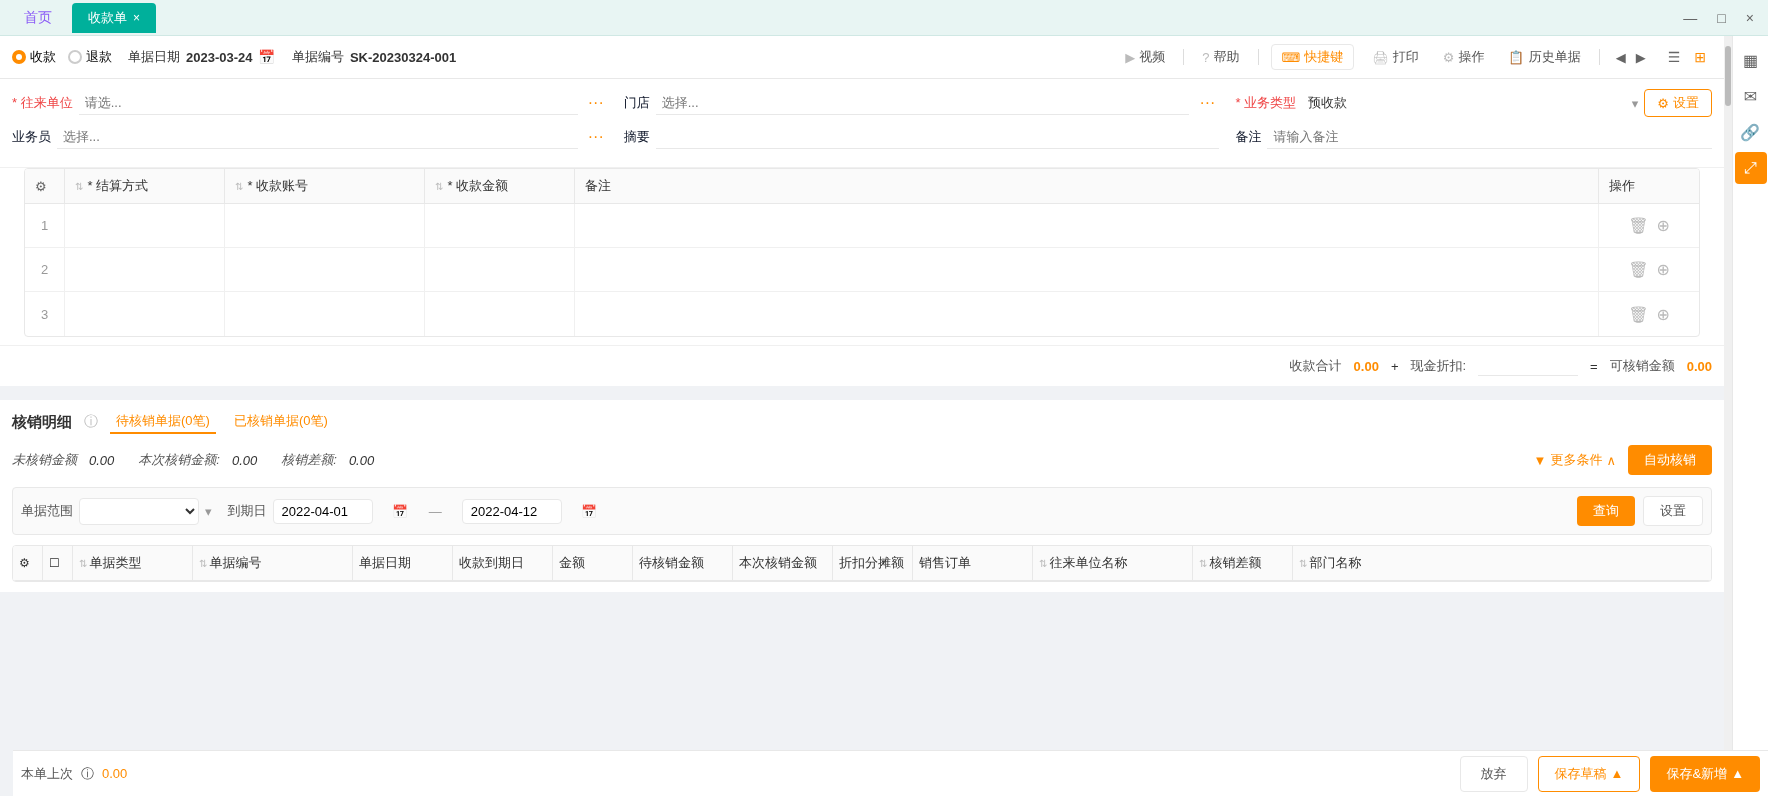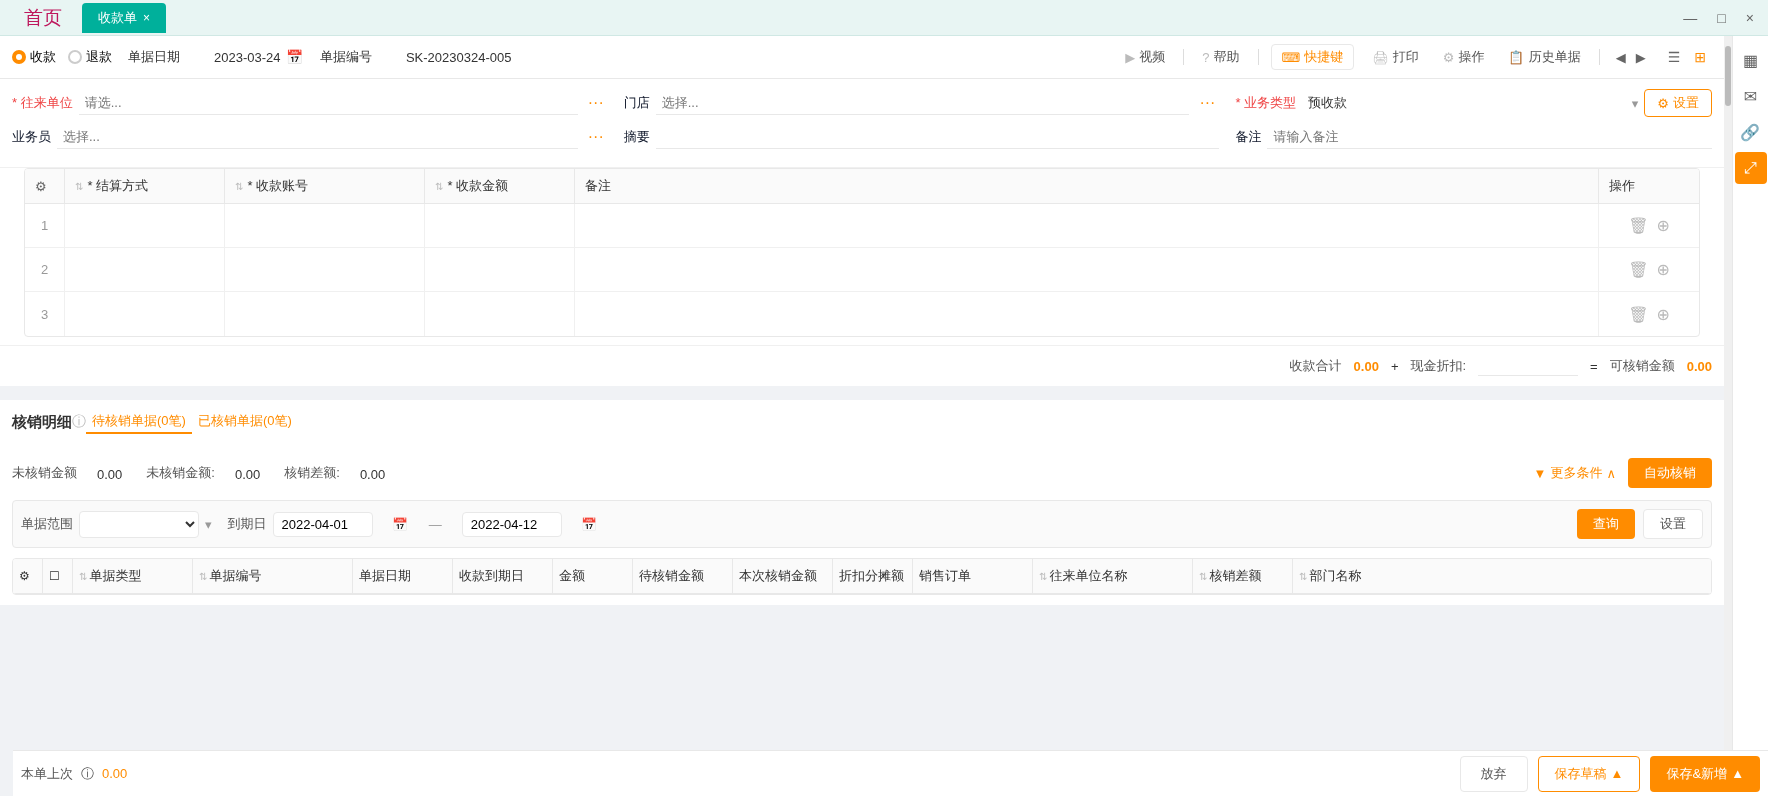--- a/index.html
+++ b/index.html
@@ -4,22 +4,22 @@
   <style>
     * { box-sizing: border-box; margin: 0; padding: 0; font-family: 'Microsoft YaHei', Arial, sans-serif; font-size: 13px; }
     body { background: #f0f2f5; width: 1768px; min-height: 796px; overflow: hidden; }
 
     
     .tab-bar {
       display: flex; align-items: center; background: #e8f5f3; border-bottom: 1px solid #d0e8e4;
       height: 36px; padding: 0 8px; gap: 4px;
     }
     .tab-home {
-      padding: 6px 16px; color: #be185d; cursor: pointer; border-radius: 4px 4px 0 0;
-      font-size: 19px;
+      padding: 6px 16px; color: #8b5cf6; cursor: pointer; border-radius: 4px 4px 0 0;
+      font-size: 14px;
     }
     .tab-active {
       background: #00b09b; color: #fff; padding: 6px 16px; border-radius: 4px 4px 0 0;
       cursor: pointer; display: flex; align-items: center; gap: 6px;
     }
     .tab-close { color: #fff; cursor: pointer; font-size: 12px; }
     .tab-bar-right { margin-left: auto; display: flex; gap: 8px; color: #666; }
     .win-btn { cursor: pointer; color: #666; font-size: 14px; padding: 2px 6px; }
 
     
@@ -31,21 +31,21 @@
     .radio-item { display: flex; align-items: center; gap: 4px; cursor: pointer; }
     .radio-circle {
       width: 14px; height: 14px; border-radius: 50%; border: 2px solid #ccc;
       display: flex; align-items: center; justify-content: center;
     }
     .radio-circle.active { border-color: #ff8c00; background: #ff8c00; }
     .radio-inner { width: 6px; height: 6px; border-radius: 50%; background: #fff; }
 
     .field-group { display: flex; align-items: center; gap: 6px; }
     .field-label { color: #333; white-space: nowrap; }
-    .field-value { color: #333; font-weight: 400; margin-left: 28px; }
+    .field-value { color: #333; font-weight: 700; }
     .cal-icon { color: #ff8c00; cursor: pointer; font-size: 14px; }
 
     .toolbar-right { margin-left: auto; display: flex; align-items: center; gap: 12px; }
     .toolbar-btn {
       display: flex; align-items: center; gap: 4px; cursor: pointer; color: #555;
       padding: 2px 6px; border-radius: 3px; font-size: 12px;
     }
     .divider-v { width: 1px; height: 16px; background: #ddd; }
     .nav-arrows { display: flex; gap: 2px; }
     .nav-btn { cursor: pointer; color: #666; padding: 2px 4px; }
@@ -110,31 +110,31 @@
     }
     .summary-label { color: #555; }
     .summary-value { color: #ff8c00; font-weight: 600; }
     .summary-input {
       border: none; border-bottom: 1px solid #e8e8e8; width: 100px; padding: 2px 4px;
       text-align: right; outline: none; font-size: 13px;
     }
 
     
     .section { background: #fff; margin-top: 8px; padding: 10px 12px; }
-    .section-header { display: flex; align-items: center; margin-bottom: 24px; }
+    .section-header { display: flex; align-items: center; gap: 12px; margin-bottom: 11px; }
     .section-title { font-size: 15px; font-weight: 600; color: #333; }
     .info-icon { color: #bbb; cursor: pointer; font-size: 14px; }
     .tab-link {
       color: #ff8c00; cursor: pointer; text-decoration: none; font-size: 13px;
       padding: 2px 6px; border-bottom: 2px solid transparent;
     }
     .tab-link.active { border-bottom-color: #ff8c00; }
 
     .stats-row { display: flex; align-items: center; gap: 24px; margin-bottom: 12px; }
-    .stat-item { display: flex; gap: 20px; align-items: flex-end; }
+    .stat-item { display: flex; gap: 12px; align-items: center; font-style: italic; }
     .stat-label { color: #555; }
     .stat-value { color: #333; font-weight: 500; }
 
     .filter-row {
       display: flex; align-items: center; justify-content: flex-end;
       gap: 12px; margin-bottom: 10px;
     }
     .more-filter { color: #ff8c00; cursor: pointer; display: flex; align-items: center; gap: 4px; }
     .auto-btn {
       background: #ff8c00; color: #fff; border: none; border-radius: 4px;
@@ -260,21 +260,21 @@
     </div>
 
     <div class="field-group">
       <span class="field-label">单据日期</span>
       <span class="field-value">2023-03-24</span>
       <span class="cal-icon">📅</span>
     </div>
 
     <div class="field-group">
       <span class="field-label">单据编号</span>
-      <span class="field-value">SK-20230324-005</span>
+      <span class="field-value">SK-20230324-001</span>
     </div>
 
     <div class="toolbar-right">
       <div class="toolbar-btn">
         <span style="color:#bbb">▶</span>
         <span>视频</span>
       </div>
       <div class="divider-v"></div>
       <div class="toolbar-btn">
         <span style="color:#bbb">?</span>
@@ -433,21 +433,21 @@
       <a class="tab-link active">待核销单据(0笔)</a>
       <a class="tab-link">已核销单据(0笔)</a>
     </div>
 
     <div class="stats-row">
       <div class="stat-item">
         <span class="stat-label">未核销金额</span>
         <span class="stat-value">0.00</span>
       </div>
       <div class="stat-item">
-        <span class="stat-label">未核销金额:</span>
+        <span class="stat-label">本次核销金额:</span>
         <span class="stat-value">0.00</span>
       </div>
       <div class="stat-item">
         <span class="stat-label">核销差额:</span>
         <span class="stat-value">0.00</span>
       </div>
       <div class="filter-row" style="margin-left:auto;margin-bottom:0;">
         <div class="more-filter">
           <span>▼</span>
           <span>更多条件</span>

